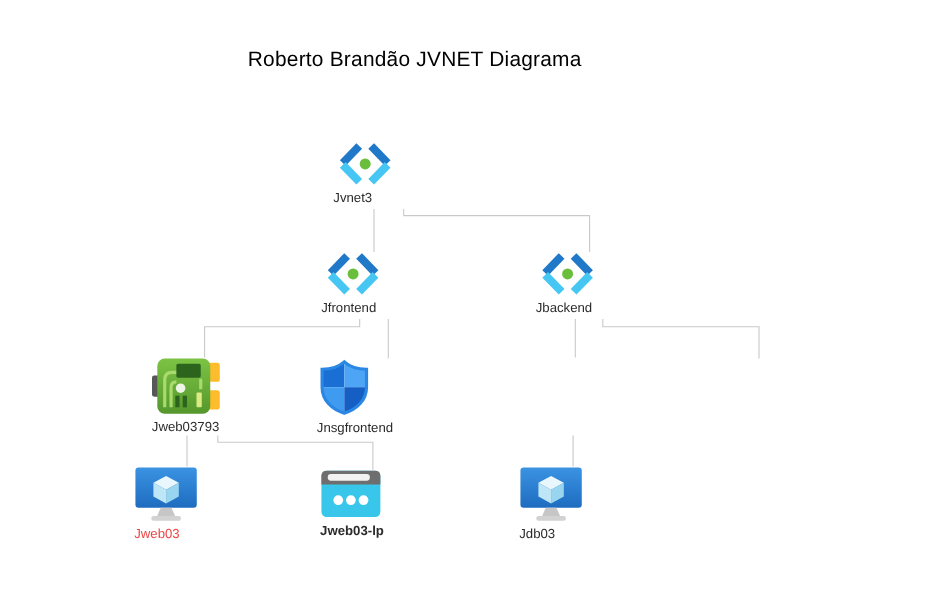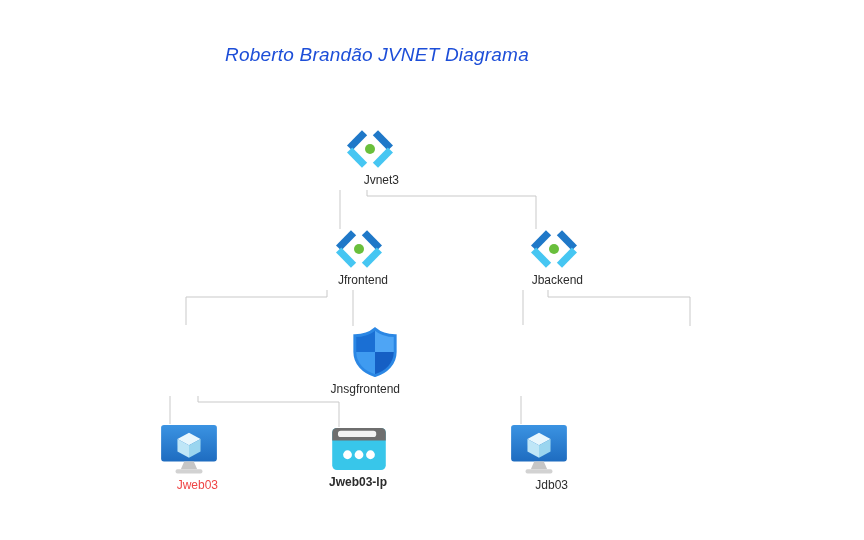--- a/index.html
+++ b/index.html
@@ -10,21 +10,21 @@
   }
   #canvas{position:absolute;left:0;top:0;width:864px;height:540px;}
   #edge-layer{position:absolute;left:0;top:0;}
   #node-layer{position:absolute;left:0;top:0;width:864px;height:540px;}
   .title{
     position:absolute;left:177px;top:44px;width:400px;
     text-align:center;font-size:19px;letter-spacing:0.2px;
   }
   .node{
     position:absolute;width:96px;
-    display:flex;flex-direction:column;align-items:flex-end;
+    display:flex;flex-direction:column;align-items:flex-start;
   }
   .node .icon{display:block;line-height:0;}
   .node .label{
     margin-top:4px;font-size:12px;line-height:14px;white-space:nowrap;
   }
 </style>
 </head>
 <body>
 
 <svg id="icon-defs" width="0" height="0" style="position:absolute">
@@ -48,21 +48,21 @@
       <polyline points="340,190 340,229" fill="none" stroke="#c9c9c9" stroke-width="1"></polyline>
       <polyline points="367,190 367,196 536,196 536,229" fill="none" stroke="#c9c9c9" stroke-width="1"></polyline>
       <polyline points="327,290 327,297 186,297 186,325" fill="none" stroke="#c9c9c9" stroke-width="1"></polyline>
       <polyline points="353,290 353,326" fill="none" stroke="#c9c9c9" stroke-width="1"></polyline>
       <polyline points="523,290 523,325" fill="none" stroke="#c9c9c9" stroke-width="1"></polyline>
       <polyline points="548,290 548,297 690,297 690,326" fill="none" stroke="#c9c9c9" stroke-width="1"></polyline>
       <polyline points="170,396 170,424" fill="none" stroke="#c9c9c9" stroke-width="1"></polyline>
       <polyline points="198,396 198,402 339,402 339,427" fill="none" stroke="#c9c9c9" stroke-width="1"></polyline>
       <polyline points="521,396 521,424" fill="none" stroke="#c9c9c9" stroke-width="1"></polyline>
     </svg>
-  <div class="title" style="color: #1d4ed8; font-style: italic;">Roberto Brandão JVNET Diagrama</div>
+  <div class="title" style="color: #000000;">Roberto Brandão JVNET Diagrama</div>
   <div id="node-layer">
       <div class="node" style="left: 303px; top: 129px;">
         <span class="icon"><svg width="58" height="40" viewBox="0 0 64 44">
 <path d="M26 4 L9.5 21" stroke="#1f78c8" stroke-width="8" fill="none"></path>
 <path d="M9.5 23 L26 40" stroke="#46c6f2" stroke-width="8" fill="none"></path>
 <path d="M38 4 L54.5 21" stroke="#1f78c8" stroke-width="8" fill="none"></path>
 <path d="M54.5 23 L38 40" stroke="#46c6f2" stroke-width="8" fill="none"></path>
 <circle cx="32" cy="22" r="5.5" fill="#69bf3c"></circle>
 </svg></span>
         <div class="label" style="color: rgb(43, 43, 43);">Jvnet3</div>
@@ -80,21 +80,38 @@
       <div class="node" style="left: 487px; top: 229px;">
         <span class="icon"><svg width="58" height="40" viewBox="0 0 64 44">
 <path d="M26 4 L9.5 21" stroke="#1f78c8" stroke-width="8" fill="none"></path>
 <path d="M9.5 23 L26 40" stroke="#46c6f2" stroke-width="8" fill="none"></path>
 <path d="M38 4 L54.5 21" stroke="#1f78c8" stroke-width="8" fill="none"></path>
 <path d="M54.5 23 L38 40" stroke="#46c6f2" stroke-width="8" fill="none"></path>
 <circle cx="32" cy="22" r="5.5" fill="#69bf3c"></circle>
 </svg></span>
         <div class="label" style="color: rgb(43, 43, 43);">Jbackend</div>
       </div>
-      <div class="node" style="left: 304px; top: 326px;">
+      <div class="node" style="left: 138px; top: 325px;">
+        <span class="icon"><svg width="62" height="52" viewBox="0 0 64 54">
+<rect x="0" y="17" width="10" height="20" rx="2" fill="#575757"></rect>
+<rect x="51" y="5" width="13" height="18" rx="2.5" fill="#fcbc2c"></rect>
+<rect x="51" y="31" width="13" height="18" rx="2.5" fill="#fcbc2c"></rect>
+<rect x="5" y="1" width="50" height="52" rx="7" fill="url(#nicGrad)"></rect>
+<path d="M12 47 V21 Q12 14 19 14 H24" fill="none" stroke="#a9da6e" stroke-width="3"></path>
+<path d="M18 47 V28 Q18 23 23 23" fill="none" stroke="#a9da6e" stroke-width="3"></path>
+<path d="M46 30 V20" fill="none" stroke="#a9da6e" stroke-width="3"></path>
+<rect x="23" y="6" width="23" height="13" rx="1.5" fill="#2d641d"></rect>
+<circle cx="27" cy="29" r="4.5" fill="#eef4e6"></circle>
+<rect x="22" y="36" width="4" height="11" fill="#2d641d"></rect>
+<rect x="29" y="36" width="4" height="11" fill="#2d641d"></rect>
+<rect x="42" y="33" width="5" height="14" rx="1" fill="#dcea84"></rect>
+</svg></span>
+        <div class="label" style="color: rgb(43, 43, 43);">Jweb03793</div>
+      </div>
+      <div class="node" style="left: 288px; top: 326px;">
         <span class="icon"><svg width="50" height="52" viewBox="0 0 52 54">
 <g clip-path="url(#shieldClip)">
 <rect x="0" y="0" width="26" height="27" fill="#1a6fd4"></rect>
 <rect x="26" y="0" width="26" height="27" fill="#4ea5f5"></rect>
 <rect x="0" y="27" width="26" height="27" fill="#3f9bf0"></rect>
 <rect x="26" y="27" width="26" height="27" fill="#155fc4"></rect>
 </g>
 <path d="M26 3 C21 7.5 13 10 5 10 V27 C5 39 14 48 26 51.5 C38 48 47 39 47 27 V10 C39 10 31 7.5 26 3 Z" fill="none" stroke="#2b87e4" stroke-width="3"></path>
 </svg></span>
         <div class="label" style="color: rgb(43, 43, 43);">Jnsgfrontend</div>

